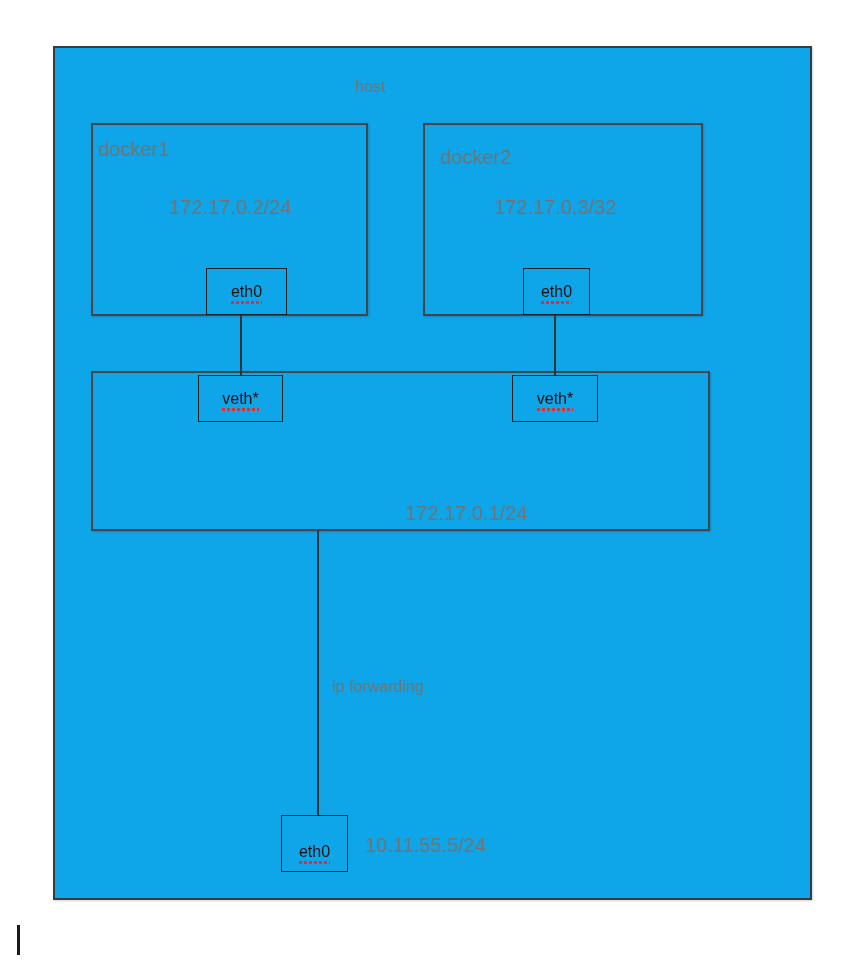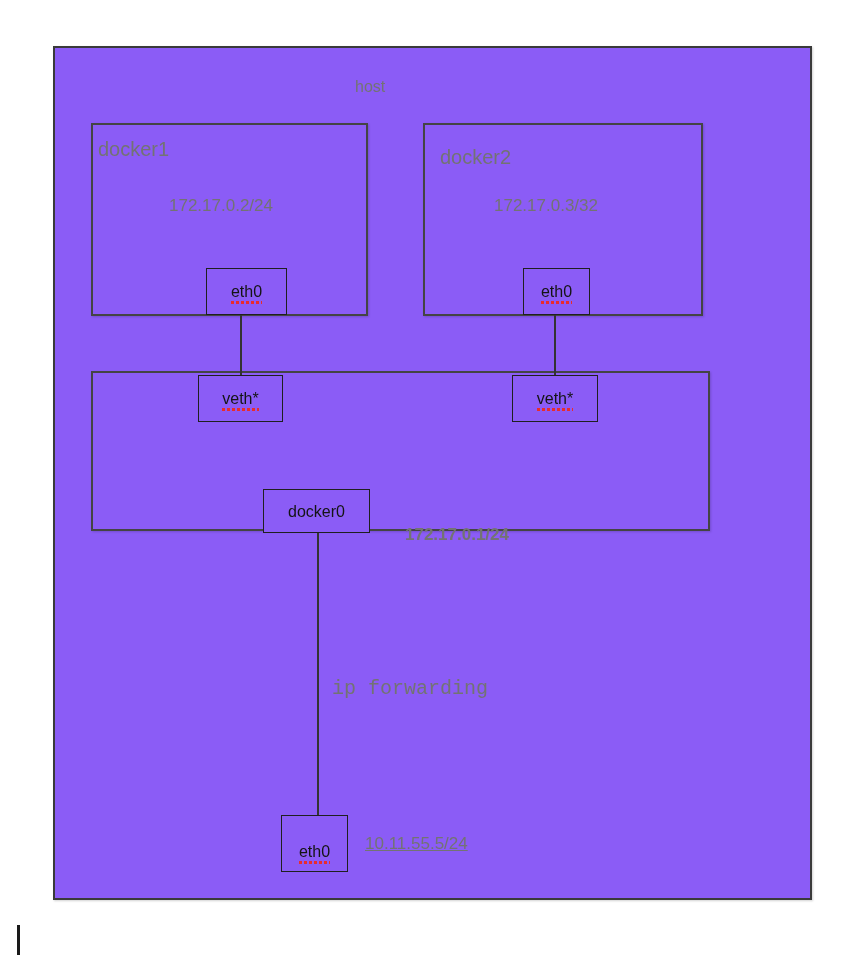--- a/index.html
+++ b/index.html
@@ -17,21 +17,21 @@
     position: relative;
     width: 850px;
     height: 977px;
     background: #ffffff;
     overflow: hidden;
   }
 
   
   .box {
     position: absolute;
-    background: #8b5cf6;
+    background: #0ea5e9;
     box-sizing: border-box;
   }
 
   
   .frame-outer {
     border: 2px solid #3a3a3a;
     box-shadow: 1px 1px 2px rgba(0,0,0,0.18);
   }
 
   
@@ -53,25 +53,24 @@
     white-space: nowrap;
     line-height: 1;
   }
   .lbl-host {
     font-size: 16px;
   }
   .lbl-container-name {
     font-size: 20px;
   }
   .lbl-ip {
-    font-size: 17px;
+    font-size: 20px;
   }
   .lbl-note {
-    font-size: 20px;
-    font-family: Liberation Mono, monospace;
+    font-size: 16px;
   }
 
   
   .iface-text {
     position: absolute;
     left: 0;
     right: 0;
     text-align: center;
     font-size: 16px;
     color: #141414;
@@ -149,31 +148,28 @@
   <div class="box frame-container" style="left:91px; top:371px; width:619px; height:160px;"></div>
 
   <div class="box frame-iface" style="left:198px; top:375px; width:85px; height:47px;">
     <span class="iface-text" style="top:15px;"><span class="sp">veth*</span></span>
   </div>
 
   <div class="box frame-iface" style="left:512px; top:375px; width:86px; height:47px;">
     <span class="iface-text" style="top:15px;"><span class="sp">veth*</span></span>
   </div>
 
-  <div class="box frame-iface" style="left:263px; top:489px; width:107px; height:44px;">
-    <span class="iface-text" style="top:14px;">docker0</span>
-  </div>
 
-  <div class="lbl lbl-ip" style="left:405px; top:526px;font-weight:bold;">172.17.0.1/24</div>
+  <div class="lbl lbl-ip" style="left:405px; top:503px;">172.17.0.1/24</div>
 
   <div class="line-v" style="left:317px; top:531px; height:285px;"></div>
 
   <div class="lbl lbl-note" style="left:332px; top:679px;">ip forwarding</div>
 
   <div class="box frame-iface" style="left:281px; top:815px; width:67px; height:57px;">
     <span class="iface-text" style="top:28px;"><span class="sp">eth0</span></span>
   </div>
 
-  <div class="lbl lbl-ip" style="left:365px; top:835px;text-decoration:underline;">10.11.55.5/24</div>
+  <div class="lbl lbl-ip" style="left:365px; top:835px;">10.11.55.5/24</div>
 
   <div class="caret" style="left:17px; top:925px; height:30px;"></div>
 
 </div>
 
 </body></html>

